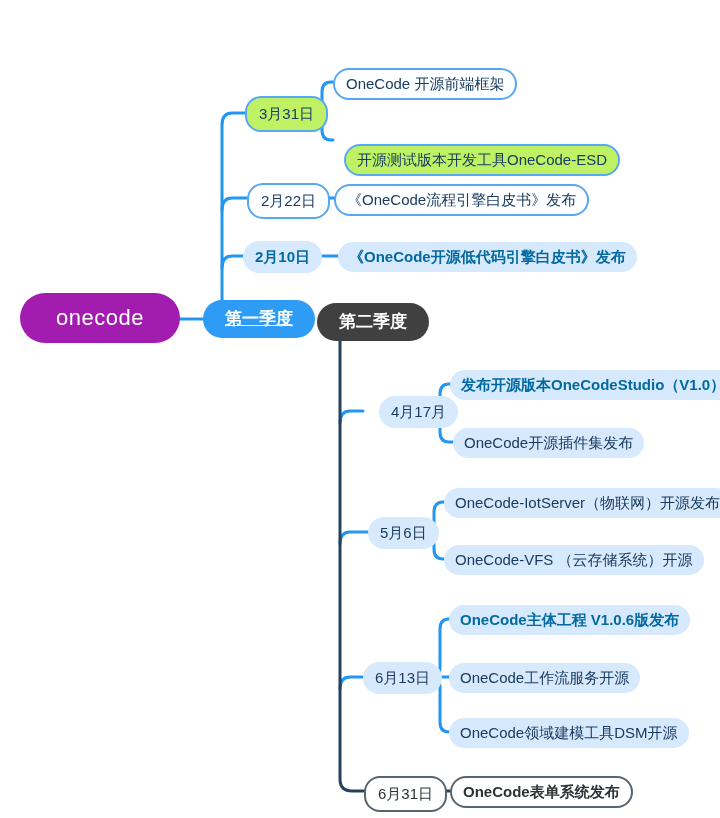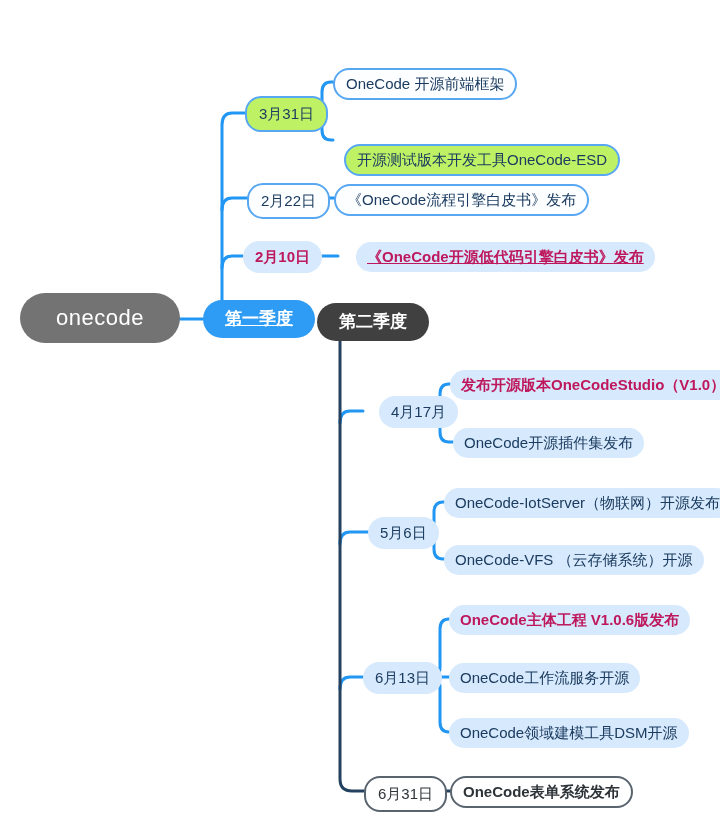--- a/index.html
+++ b/index.html
@@ -14,21 +14,21 @@
   .node{
     position:absolute;
     white-space:nowrap;
     box-sizing:border-box;
     font-size:15px;
     line-height:18px;
     color:#1b3c60;
     border-radius:16px;
   }
   .root{
-    background:#737373;
+    background:#a21caf;
     color:#ffffff;
     font-size:22px;
     line-height:26px;
     padding:12px 36px;
     border-radius:27px;
     font-weight:400;
     letter-spacing:.5px;
   }
   .quarter{
     color:#ffffff;
@@ -38,21 +38,21 @@
     padding:9px 22px;
     border-radius:20px;
   }
   .q1{background:#2e9bf4;text-decoration:underline;}
   .q2{background:#404040;}
   .fill{background:#d7e9fc;padding:6px 11px;}
   .fill-border{background:#bef264;border:2px solid #57a7f2;padding:5px 11px;}
   .white-border{background:#fdfeff;border:2px solid #57a7f2;padding:5px 11px;}
   .gray-border{background:#ffffff;border:2px solid #59646f;padding:5px 11px;color:#2e3338;}
   .date{padding:7px 12px;}
-  .bold{font-weight:700;color:#be185d;}
+  .bold{font-weight:700;color:#0369a1;}
   .gray-border.bold{color:#2e3338;}
 </style>
 </head>
 <body>
 
 <div class="canvas">
 
   <svg class="links" width="720" height="818">
     <g stroke="#2196f3" stroke-width="3" fill="none" stroke-linecap="round">
 
@@ -99,21 +99,21 @@
   <div class="node quarter q2" style="left:317px;top:303px;">第二季度</div>
 
   <div class="node fill-border date" style="left:245px;top:96px;">3月31日</div>
   <div class="node white-border" style="left:333px;top:68px;">OneCode 开源前端框架</div>
   <div class="node fill-border" style="left:333px;top:144px;margin-left:11px;">开源测试版本开发工具OneCode-ESD</div>
 
   <div class="node white-border date" style="left:247px;top:183px;">2月22日</div>
   <div class="node white-border" style="left:334px;top:184px;">《OneCode流程引擎白皮书》发布</div>
 
   <div class="node fill date bold" style="left:243px;top:241px;">2月10日</div>
-  <div class="node fill bold" style="left:356px;top:242px;text-decoration:underline;">《OneCode开源低代码引擎白皮书》发布</div>
+  <div class="node fill bold" style="left:338px;top:242px;">《OneCode开源低代码引擎白皮书》发布</div>
 
   <div class="node fill date" style="left:363px;top:396px;margin-left:16px;">4月17月</div>
   <div class="node fill bold" style="left:450px;top:370px;">发布开源版本OneCodeStudio（V1.0）</div>
   <div class="node fill" style="left:453px;top:428px;">OneCode开源插件集发布</div>
 
   <div class="node fill date" style="left:368px;top:517px;">5月6日</div>
   <div class="node fill" style="left:444px;top:488px;">OneCode-IotServer（物联网）开源发布</div>
   <div class="node fill" style="left:444px;top:545px;">OneCode-VFS （云存储系统）开源</div>
 
   <div class="node fill date" style="left:363px;top:662px;">6月13日</div>

